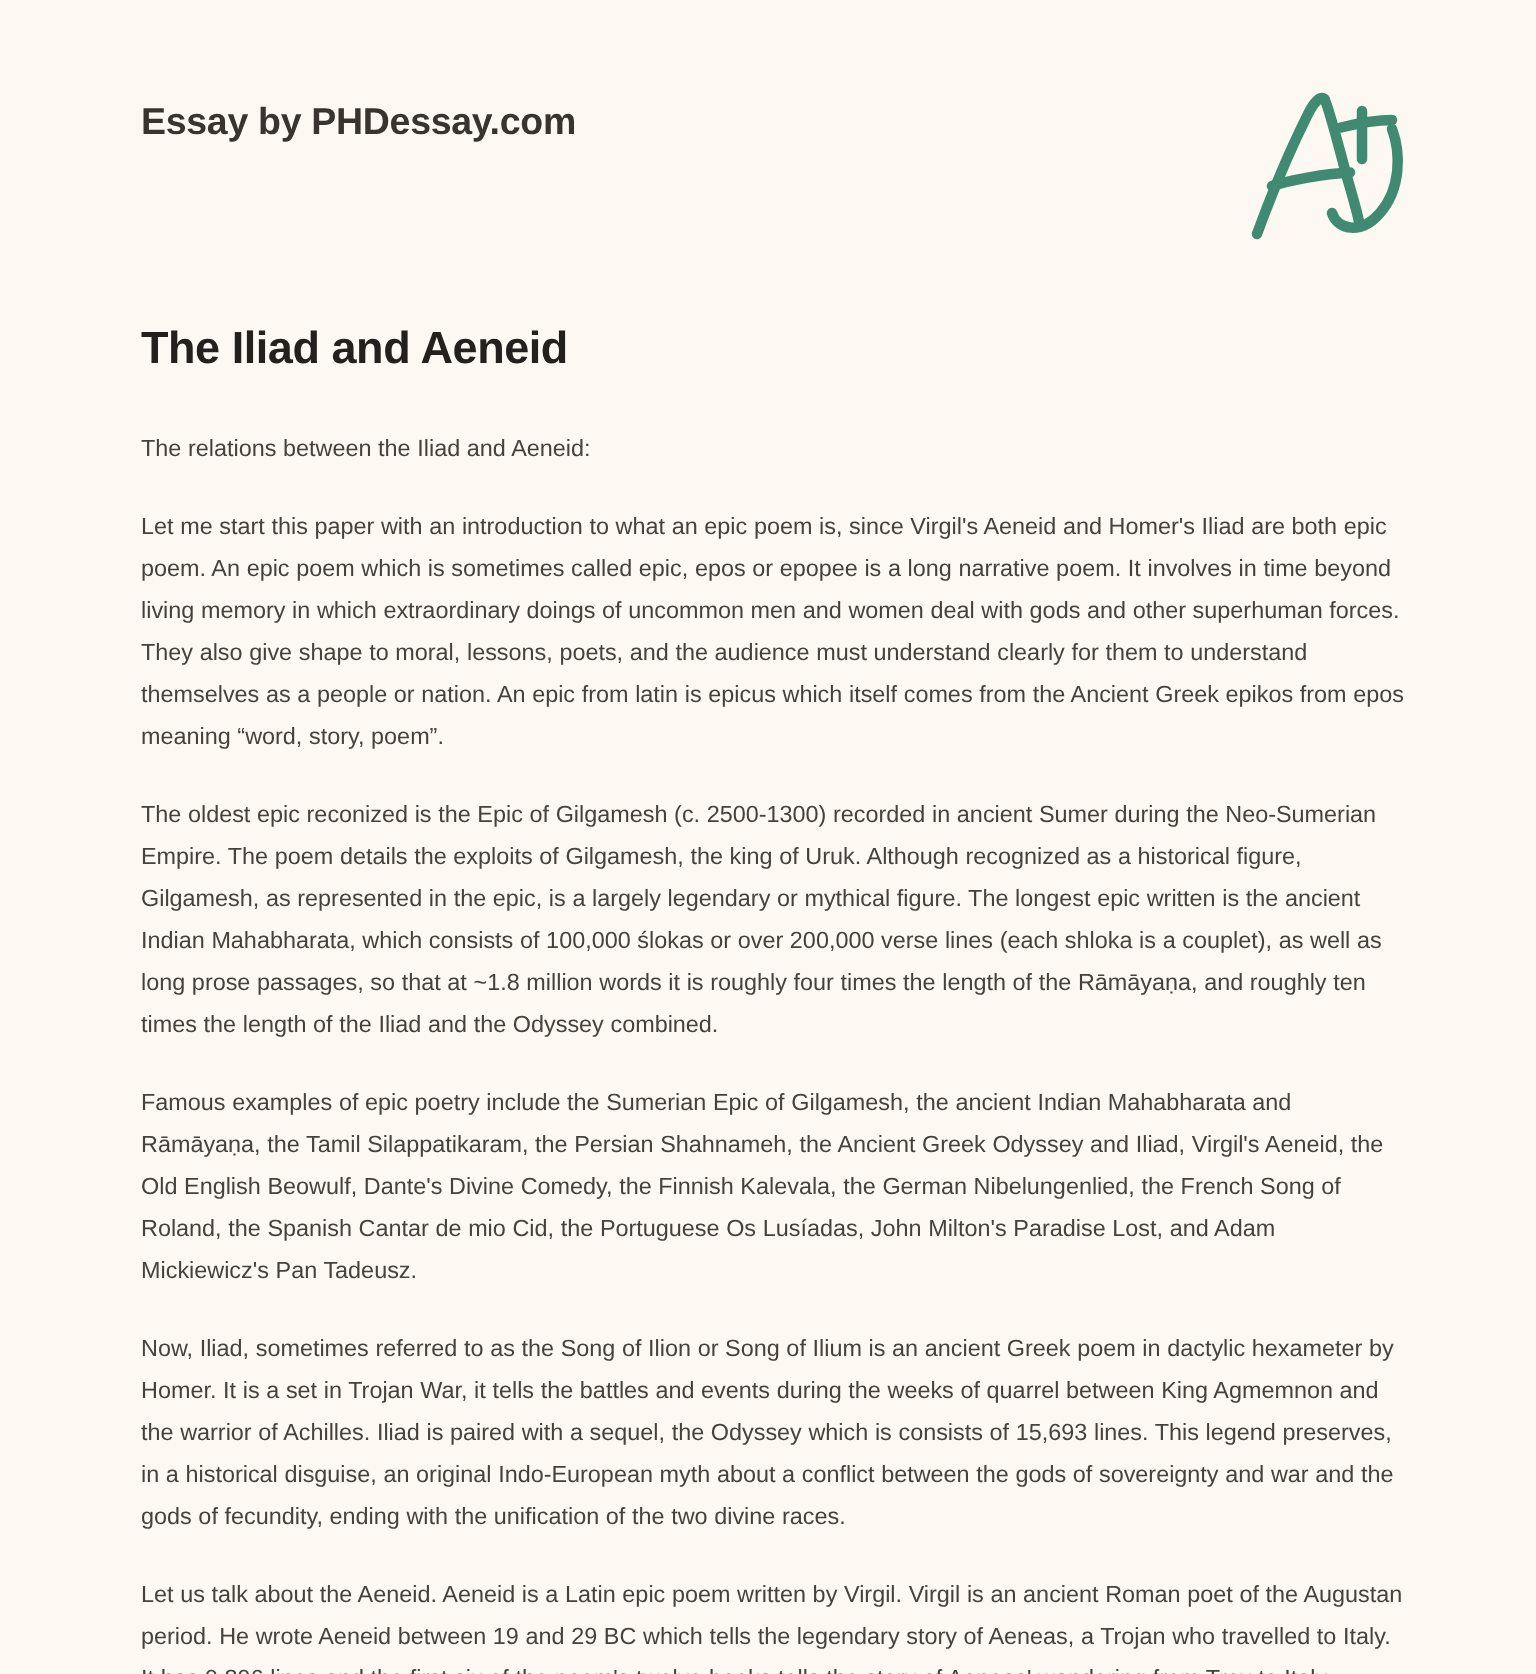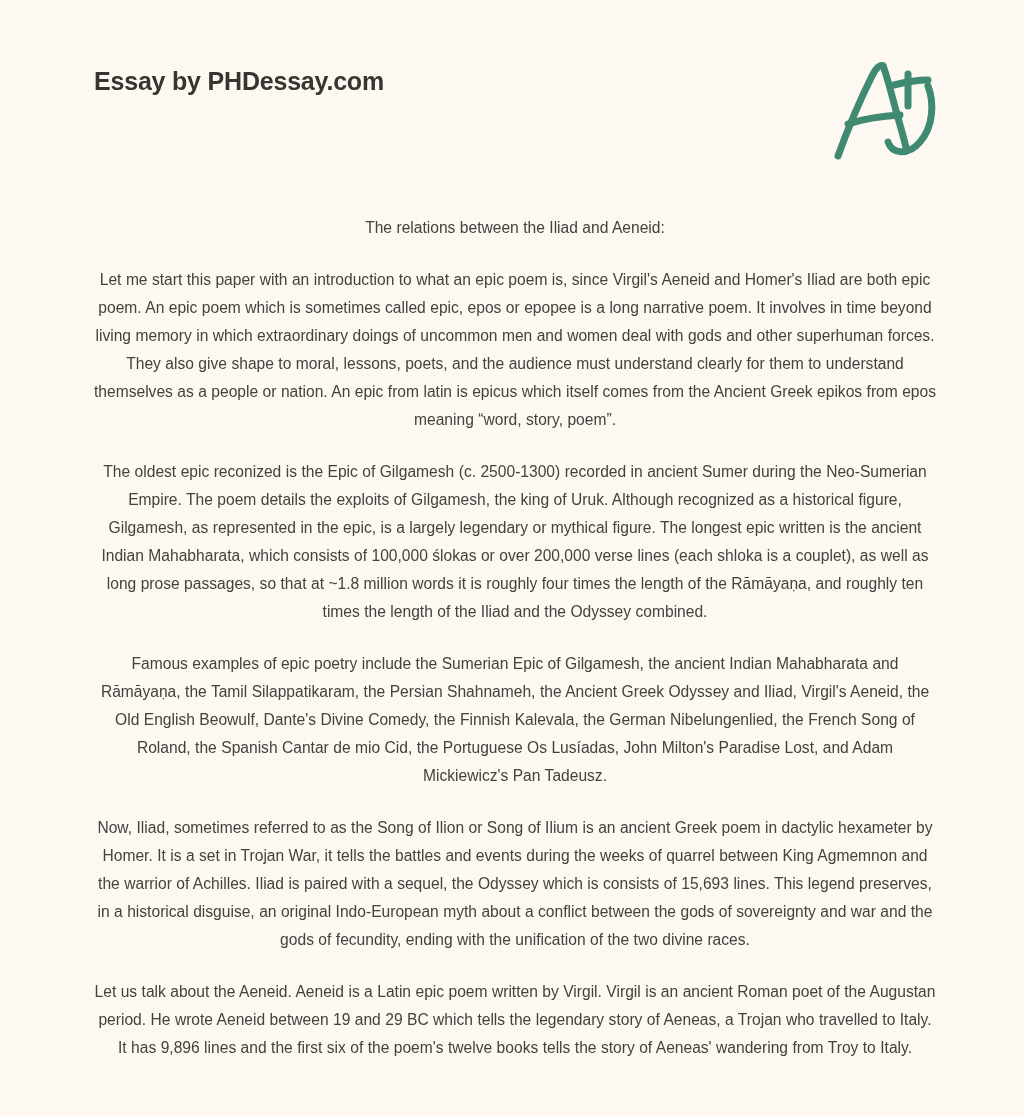--- a/index.html
+++ b/index.html
@@ -86,21 +86,21 @@
     letter-spacing: -0.3px;
     line-height: 1.25;
     margin: 0 0 34px 0;
   }
 
   .body-copy p {
     margin: 0 0 24px 0;
     font-size: 15.6px;
     line-height: 28px;
     color: #46413d;
-    text-align: center;
+    text-align: left;
     word-spacing: 0.1px;
   }
 
   .body-copy p:last-child {
     margin-bottom: 0;
   }
 </style>
 </head>
 <body>
 
@@ -123,20 +123,21 @@
         <path d="M82 22 C 82 34, 82 44, 82 54" stroke-width="7"></path>
 
         <path d="M68 33 C 80 30, 92 28, 102 28" stroke-width="7"></path>
 
         <path d="M102 34 C 108 50, 108 74, 94 90 C 82 104, 66 102, 62 90" stroke-width="7"></path>
       </g>
     </svg>
   </div>
 
   <div class="article">
+    <h1 class="article-title">The Iliad and Aeneid</h1>
 
     <div class="body-copy">
       <p>The relations between the Iliad and Aeneid:</p>
       <p>Let me start this paper with an introduction to what an epic poem is, since Virgil's Aeneid and Homer's Iliad are both epic poem. An epic poem which is sometimes called epic, epos or epopee is a long narrative poem. It involves in time beyond living memory in which extraordinary doings of uncommon men and women deal with gods and other superhuman forces. They also give shape to moral, lessons, poets, and the audience must understand clearly for them to understand themselves as a people or nation. An epic from latin is epicus which itself comes from the Ancient Greek epikos from epos meaning “word, story, poem”.</p>
       <p>The oldest epic reconized is the Epic of Gilgamesh (c. 2500-1300) recorded in ancient Sumer during the Neo-Sumerian Empire. The poem details the exploits of Gilgamesh, the king of Uruk. Although recognized as a historical figure, Gilgamesh, as represented in the epic, is a largely legendary or mythical figure. The longest epic written is the ancient Indian Mahabharata, which consists of 100,000 ślokas or over 200,000 verse lines (each shloka is a couplet), as well as long prose passages, so that at ~1.8 million words it is roughly four times the length of the Rāmāyaṇa, and roughly ten times the length of the Iliad and the Odyssey combined.</p>
       <p>Famous examples of epic poetry include the Sumerian Epic of Gilgamesh, the ancient Indian Mahabharata and Rāmāyaṇa, the Tamil Silappatikaram, the Persian Shahnameh, the Ancient Greek Odyssey and Iliad, Virgil's Aeneid, the Old English Beowulf, Dante's Divine Comedy, the Finnish Kalevala, the German Nibelungenlied, the French Song of Roland, the Spanish Cantar de mio Cid, the Portuguese Os Lusíadas, John Milton's Paradise Lost, and Adam Mickiewicz's Pan Tadeusz.</p>
       <p>Now, Iliad, sometimes referred to as the Song of Ilion or Song of Ilium is an ancient Greek poem in dactylic hexameter by Homer. It is a set in Trojan War, it tells the battles and events during the weeks of quarrel between King Agmemnon and the warrior of Achilles. Iliad is paired with a sequel, the Odyssey which is consists of 15,693 lines. This legend preserves, in a historical disguise, an original Indo-European myth about a conflict between the gods of sovereignty and war and the gods of fecundity, ending with the unification of the two divine races.</p>
       <p>Let us talk about the Aeneid. Aeneid is a Latin epic poem written by Virgil. Virgil is an ancient Roman poet of the Augustan period. He wrote Aeneid between 19 and 29 BC which tells the legendary story of Aeneas, a Trojan who travelled to Italy. It has 9,896 lines and the first six of the poem's twelve books tells the story of Aeneas' wandering from Troy to Italy.</p>
 
     </div>

